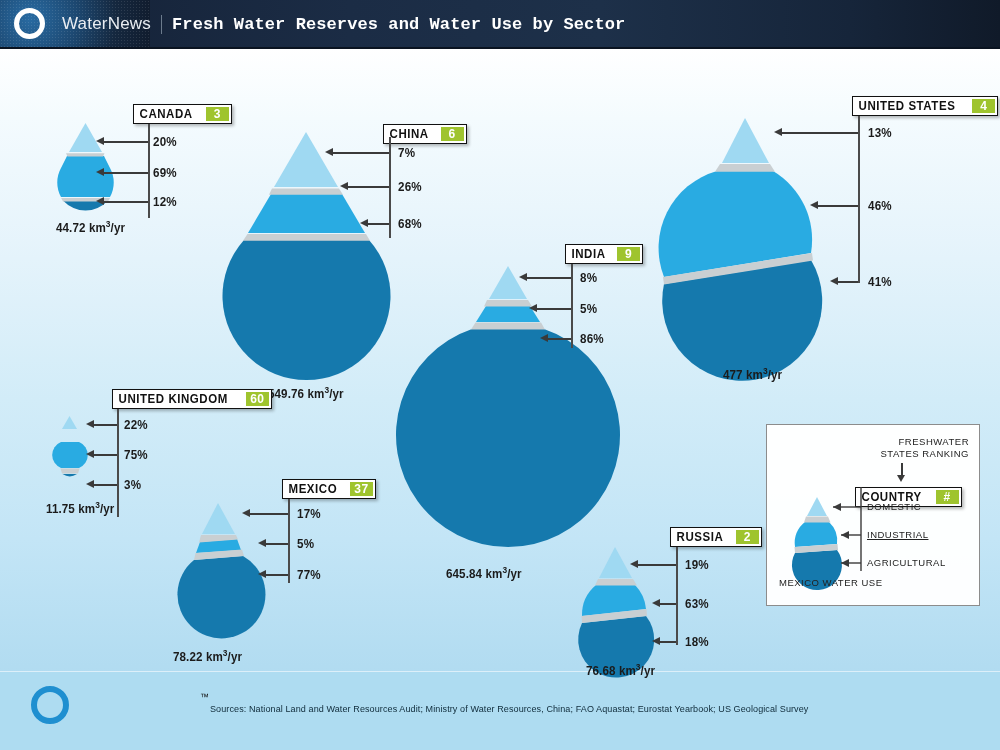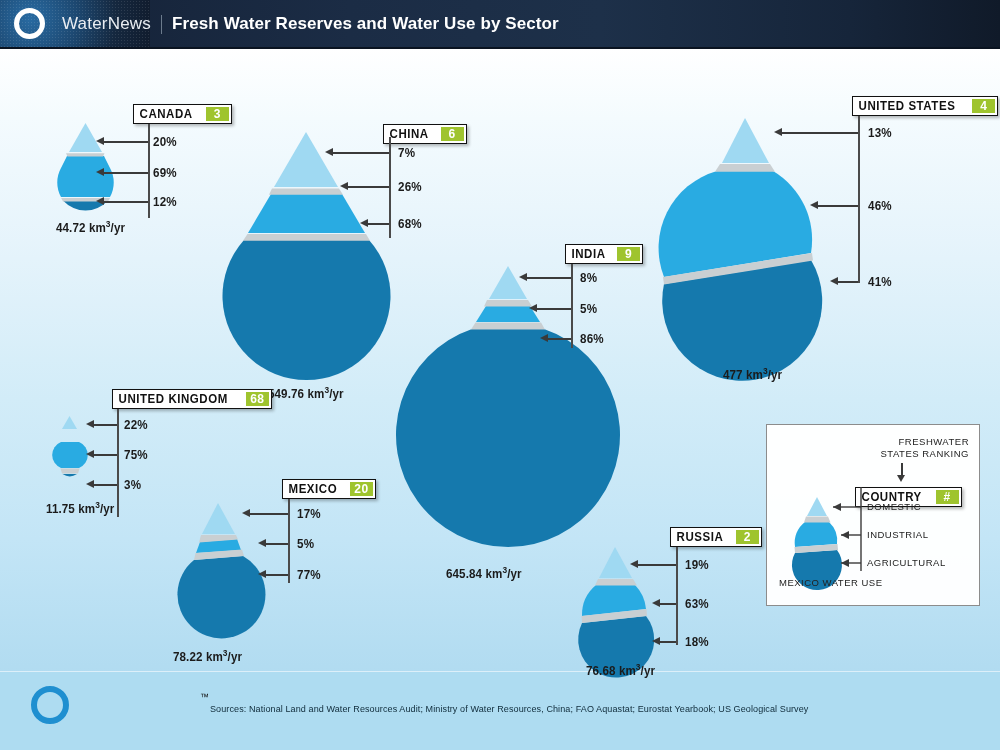--- a/index.html
+++ b/index.html
@@ -45,21 +45,21 @@
   }
   .logo-ring{
     position:absolute;left:14px;top:8px;width:31px;height:31px;border-radius:50%;
     border:5px solid #ffffff;box-sizing:border-box;
   }
   .brand{
     position:absolute;left:62px;top:11px;height:26px;display:flex;align-items:center;gap:10px;
   }
   .brand-name{font-size:17px;color:#e9edf2;letter-spacing:.2px;}
   .brand-sep{width:1px;height:19px;background:#6c7b8d;}
-  .brand-title{font-size:17px;font-weight:bold;color:#ffffff;letter-spacing:.1px;}
+  .brand-title{font-size:17px;font-weight:bold;color:#ffffff;letter-spacing:.1px;font-family:Liberation Mono, monospace;}
 
   
   .group{position:absolute;}
   .drop{position:absolute;left:0;top:0;}
 
   
   .badge{
     position:absolute;display:flex;align-items:stretch;height:20px;
     background:#ffffff;border:1.5px solid #111111;box-sizing:border-box;
     box-shadow:2px 2px 3px rgba(0,0,0,.28);
@@ -325,21 +325,21 @@
       <g transform="translate(56,416)">
         <path d="M13.5,0 L21,13 L6,13 Z" fill="#9fd9f2"></path>
         <path d="M5,26 L23,26 A14,14 0 0,1 23,52 L5,52 A14,14 0 0,1 5,26 Z" fill="#29abe2"></path>
         <path d="M6.5,58 L21,58 A13,13 0 0,1 6.5,58 Z" fill="#1579ad"></path>
         <path d="M4.5,52.5 L23.5,52.5 L22,57.5 L6,57.5 Z" fill="#c9cfd2"></path>
       </g>
     </svg>
 
     <div class="badge" style="left:112px;top:389px;">
       <span class="badge-name">UNITED KINGDOM</span>
-      <span class="badge-rank">68</span>
+      <span class="badge-rank">60</span>
     </div>
 
     <div class="spine" style="left:117px;top:409px;height:108px;"></div>
 
     <div class="leader" style="left:94px;top:424px;width:23px;"></div>
     <div class="arrow" style="left:86px;top:420px;"></div>
     <div class="pct" style="left:124px;top:418px;">22%</div>
 
     <div class="leader" style="left:94px;top:454px;width:23px;"></div>
     <div class="arrow" style="left:86px;top:450px;"></div>
@@ -360,21 +360,21 @@
         <path d="M46,0 L63,31 L30,31 Z" fill="#9fd9f2"></path>
         <path d="M28,39 L65,36 L69,47 L24,50 Z" fill="#29abe2"></path>
         <path d="M22,57 L71,53 A44,44 0 1,1 22,57 Z" fill="#1579ad"></path>
         <path d="M29,32 L64,32 L66,36.5 L27,39.5 Z" fill="#c9cfd2"></path>
         <path d="M23.5,50 L70,46.5 L72,53 L22,57 Z" fill="#c9cfd2"></path>
       </g>
     </svg>
 
     <div class="badge" style="left:282px;top:479px;">
       <span class="badge-name">MEXICO</span>
-      <span class="badge-rank">20</span>
+      <span class="badge-rank">37</span>
     </div>
 
     <div class="spine" style="left:288px;top:499px;height:84px;"></div>
 
     <div class="leader" style="left:250px;top:513px;width:38px;"></div>
     <div class="arrow" style="left:242px;top:509px;"></div>
     <div class="pct" style="left:297px;top:507px;">17%</div>
 
     <div class="leader" style="left:266px;top:543px;width:22px;"></div>
     <div class="arrow" style="left:258px;top:539px;"></div>
@@ -452,21 +452,21 @@
         <line x1="94" y1="62" x2="94" y2="146"></line>
       </g>
       <g fill="#3a3a3a">
         <polygon points="66,82 74,78 74,86"></polygon>
         <polygon points="74,110 82,106 82,114"></polygon>
         <polygon points="74,138 82,134 82,142"></polygon>
       </g>
     </svg>
 
     <div class="legend-label" style="left:100px;top:76px;">DOMESTIC</div>
-    <div class="legend-label" style="left:100px;top:104px;">INDUSTRIAL</div>
+    <div class="legend-label" style="left:100px;top:104px;text-decoration:underline;">INDUSTRIAL</div>
     <div class="legend-label" style="left:100px;top:132px;">AGRICULTURAL</div>
     <div class="legend-caption">MEXICO WATER USE</div>
   </div>
 
   <div class="cob-ring"></div>
   <div class="cob-tm">™</div>
   <div class="sources">Sources: National Land and Water Resources Audit; Ministry of Water Resources, China; FAO Aquastat; Eurostat Yearbook; US Geological Survey</div>
 
 
 </div>

